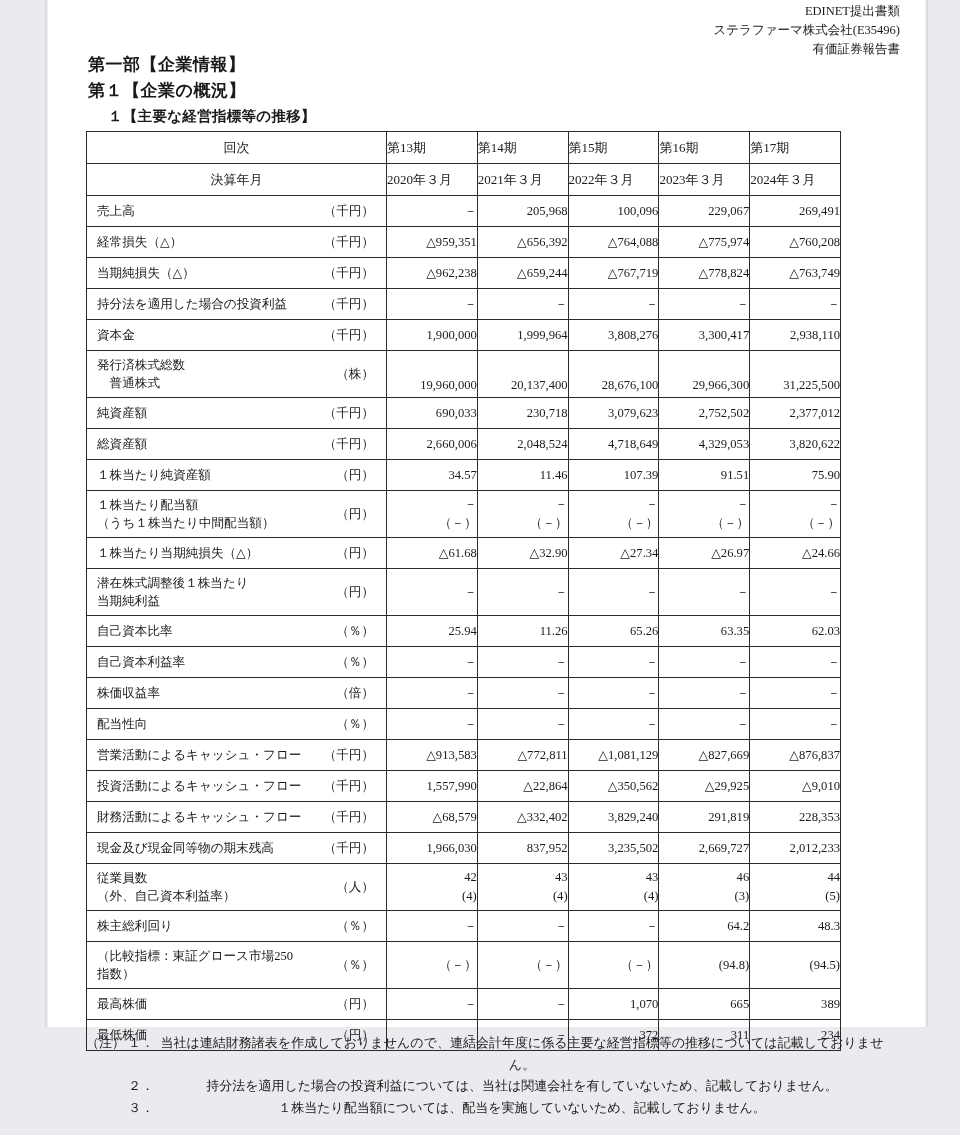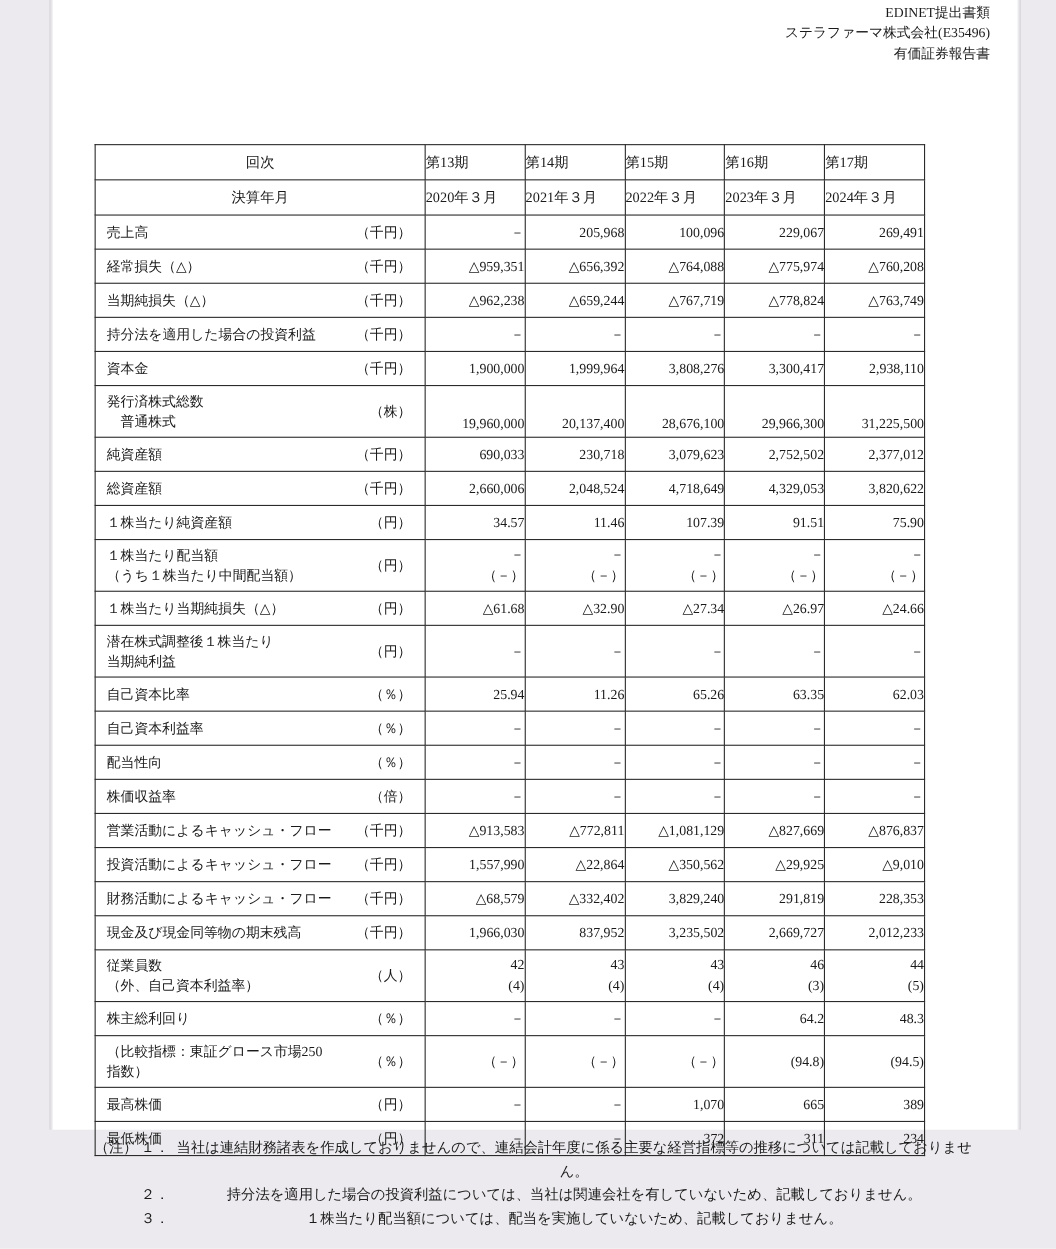--- a/index.html
+++ b/index.html
@@ -135,20 +135,25 @@
 <body>
 
 <div class="page">
 
   <div class="doc-header">
     <div>EDINET提出書類</div>
     <div>ステラファーマ株式会社(E35496)</div>
     <div>有価証券報告書</div>
   </div>
 
+  <div class="headings">
+    <div class="h-part">第一部【企業情報】</div>
+    <div class="h-sec">第１【企業の概況】</div>
+    <div class="h-sub">１【主要な経営指標等の推移】</div>
+  </div>
 
   <div class="tbl-wrap">
     <table class="fin">
       <colgroup>
         <col class="c-label">
         <col class="c-val">
           <col class="c-val">
           <col class="c-val">
           <col class="c-val">
           <col class="c-val">
@@ -368,35 +373,35 @@
             </td>
             <td class="val mid">－</td>
             <td class="val mid">－</td>
             <td class="val mid">－</td>
             <td class="val mid">－</td>
             <td class="val mid">－</td>
           </tr>
           <tr>
             <td class="lblcell">
               <div class="lblrow">
+                <span class="nm">株価収益率</span>
+                <span class="un">（倍）</span>
+              </div>
+            </td>
+            <td class="val mid">－</td>
+            <td class="val mid">－</td>
+            <td class="val mid">－</td>
+            <td class="val mid">－</td>
+            <td class="val mid">－</td>
+          </tr>
+          <tr>
+            <td class="lblcell">
+              <div class="lblrow">
                 <span class="nm">配当性向</span>
                 <span class="un">（％）</span>
-              </div>
-            </td>
-            <td class="val mid">－</td>
-            <td class="val mid">－</td>
-            <td class="val mid">－</td>
-            <td class="val mid">－</td>
-            <td class="val mid">－</td>
-          </tr>
-          <tr>
-            <td class="lblcell">
-              <div class="lblrow">
-                <span class="nm">株価収益率</span>
-                <span class="un">（倍）</span>
               </div>
             </td>
             <td class="val mid">－</td>
             <td class="val mid">－</td>
             <td class="val mid">－</td>
             <td class="val mid">－</td>
             <td class="val mid">－</td>
           </tr>
           <tr>
             <td class="lblcell">

